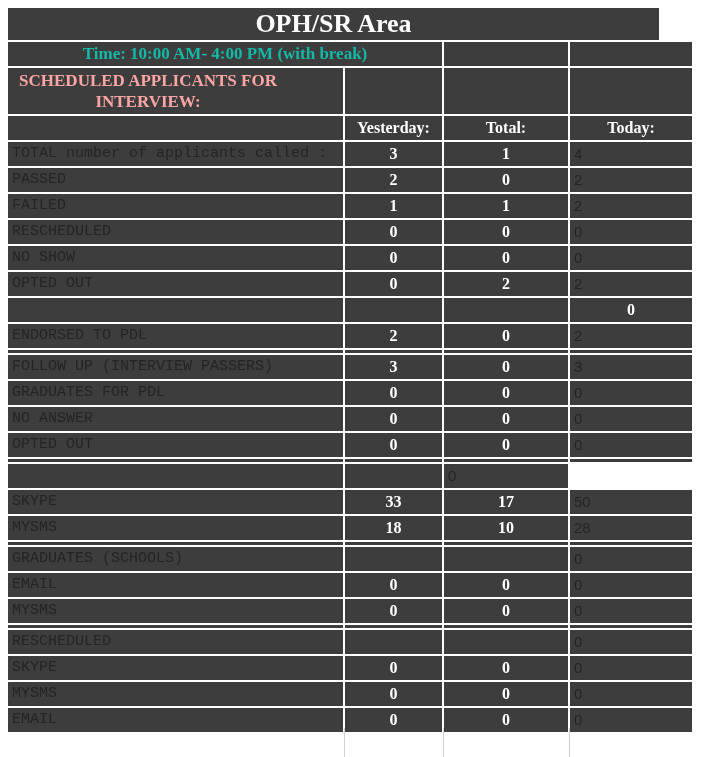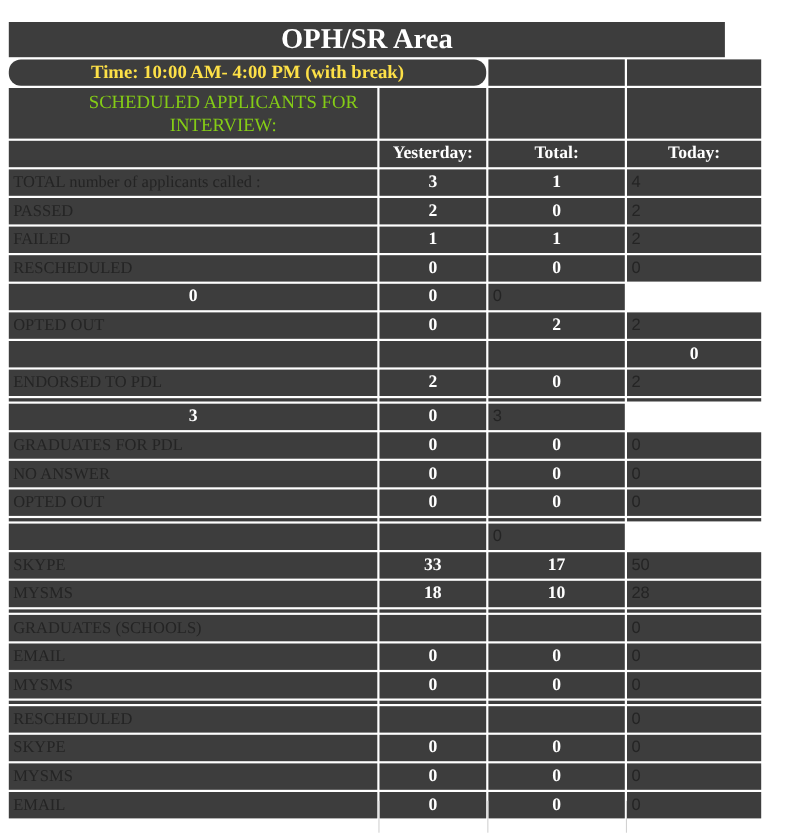--- a/index.html
+++ b/index.html
@@ -5,21 +5,21 @@
   * { margin: 0; padding: 0; box-sizing: border-box; }
   html, body { background: #ffffff; }
   body {
     width: 721px; height: 757px;
     position: relative;
     overflow: hidden;
     font-family: "Liberation Serif", "DejaVu Serif", serif;
   }
   .report-table {
     position: absolute;
-    top: 20px; left: 8px;
+    top: 8px; left: 8px;
     width: 651px;
   }
   .row {
     display: grid;
     grid-template-columns: 335px 97px 124px 122px;
     column-gap: 2px;
     margin-bottom: 2px;
   }
   .cell { background: #3d3d3d; }
 
@@ -31,44 +31,44 @@
     color: #ffffff;
     font-weight: bold;
     font-size: 26px;
   }
 
   
   .time-cell {
     grid-column: 1 / 3;
     height: 24px;
     display: flex; align-items: center; justify-content: center;
-    color: #fde047; font-weight: bold; font-size: 17px; border-radius: 11px;
+    color: #14b8a6; font-weight: bold; font-size: 17px;
   }
   .time-row .cell { height: 24px; }
 
   
   .section-row .cell { height: 46px; }
   .section-cell {
-    display: flex; align-items: center; justify-content: flex-end;
+    display: flex; align-items: center; justify-content: flex-start;
     text-align: center;
-    color: #84cc16; font-weight: normal; font-size: 17px; line-height: 21px;
+    color: #fca5a5; font-weight: bold; font-size: 17px; line-height: 21px;
   }
   .section-cell span { display: inline-block; max-width: 280px; }
 
   
   .head-row .cell { height: 24px; }
   .head-cell {
     display: flex; align-items: center; justify-content: center;
     color: #ffffff; font-weight: bold; font-size: 16px;
   }
 
   
   .data-row .cell { height: 24px; line-height: 24px; }
   .label-cell {
-    font-family: Liberation Serif, serif;
+    font-family: Liberation Mono, monospace;
     font-size: 15px;
     color: #242424;
     padding-left: 4px;
     white-space: nowrap;
     overflow: hidden;
   }
   .num-cell {
     color: #ffffff;
     font-weight: bold;
     font-size: 16px;
@@ -156,20 +156,21 @@
   </div>
 
   <div class="row data-row">
     <div class="cell label-cell">RESCHEDULED</div>
     <div class="cell num-cell">0</div>
     <div class="cell num-cell">0</div>
     <div class="cell total-cell">0</div>
   </div>
 
   <div class="row data-row">
+    <div class="cell label-cell">NO SHOW</div>
     <div class="cell num-cell">0</div>
     <div class="cell num-cell">0</div>
     <div class="cell total-cell">0</div>
   </div>
 
   <div class="row data-row">
     <div class="cell label-cell">OPTED OUT</div>
     <div class="cell num-cell">0</div>
     <div class="cell num-cell">2</div>
     <div class="cell total-cell">2</div>
@@ -190,20 +191,21 @@
   </div>
 
   <div class="row spacer-row">
     <div class="cell"></div>
     <div class="cell"></div>
     <div class="cell"></div>
     <div class="cell"></div>
   </div>
 
   <div class="row data-row">
+    <div class="cell label-cell">FOLLOW UP (INTERVIEW PASSERS)</div>
     <div class="cell num-cell">3</div>
     <div class="cell num-cell">0</div>
     <div class="cell total-cell">3</div>
   </div>
 
   <div class="row data-row">
     <div class="cell label-cell">GRADUATES FOR PDL</div>
     <div class="cell num-cell">0</div>
     <div class="cell num-cell">0</div>
     <div class="cell total-cell">0</div>

